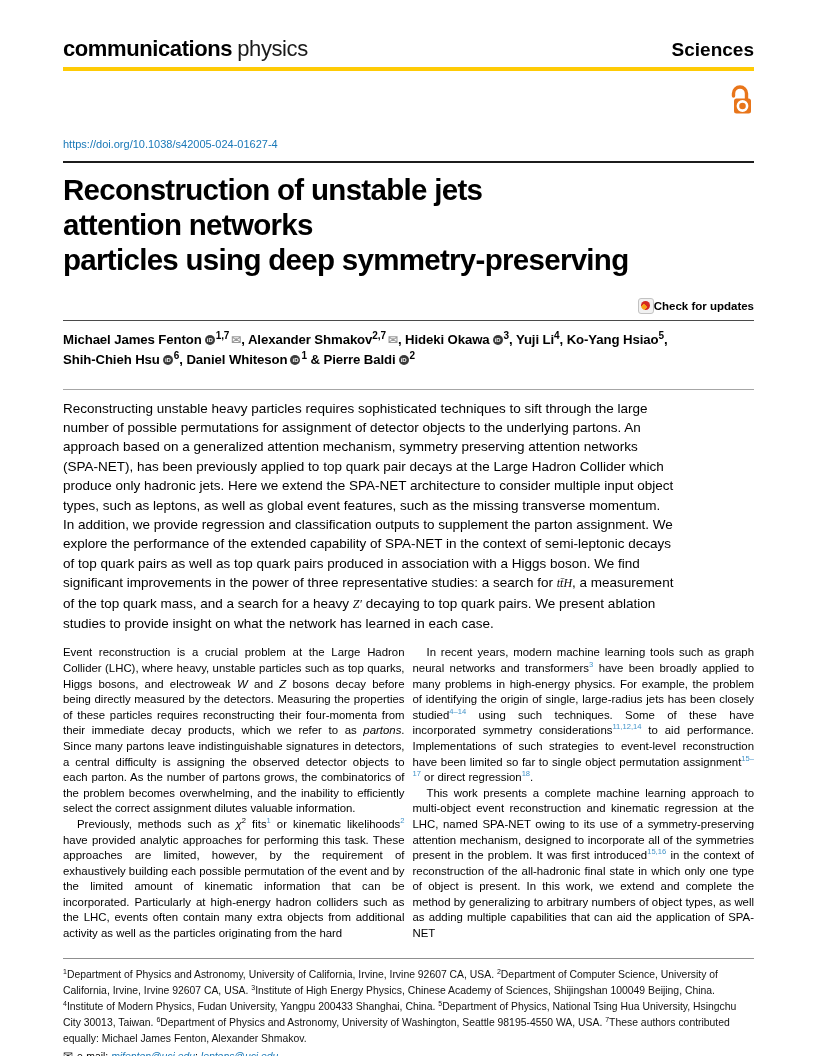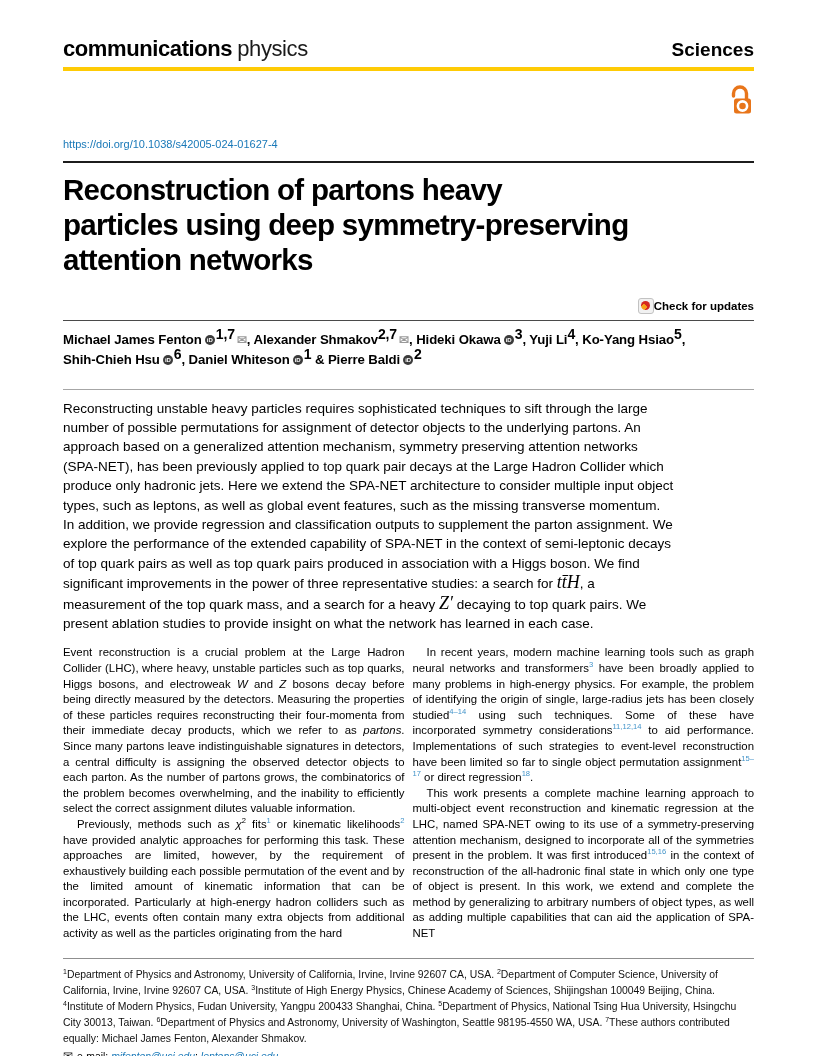--- a/index.html
+++ b/index.html
@@ -23,25 +23,25 @@
   
   .title { margin-top:9px; font-size:29.5px; line-height:35px; font-weight:700; letter-spacing:-0.7px; }
   .title span { display:block; }
   .check-row { display:flex; justify-content:flex-end; align-items:center; margin-top:21px; font-size:11.5px; font-weight:600; }
   .check-icon { width:14px; height:14px; border:1px solid #c2c2c2; border-radius:3px; background:#f1f1f1; position:relative; flex:0 0 auto; }
   .check-icon::after { content:''; position:absolute; inset:2.5px; border-radius:50%;
     background: radial-gradient(circle at 32% 68%, #f7a11a 0 31%, #d5281f 32%); }
   .rule-mid { height:1px; background:#4a4a4a; margin-top:6px; }
   
   .authors { margin-top:9px; font-size:13.2px; font-weight:700; line-height:19px; letter-spacing:-0.1px; }
-  .authors sup { font-size:14px; line-height:0; }
+  .authors sup { font-size:10px; line-height:0; }
   .rule-light { height:1px; background:#a6a6a6; margin-top:20px; }
   
   .abstract { margin-top:9px; width:612px; font-size:13.5px; line-height:19.4px; color:#000; }
-  .abstract i { font-family:"Liberation Serif", serif; font-size:18px; }
+  .abstract i { font-family:"Liberation Serif", serif; font-size:12px; }
   
   .body-cols { display:flex; gap:8px; margin-top:12px; font-family:Liberation Sans, sans-serif;
     font-size:11.4px; line-height:15.6px; text-align:justify; color:#000;justify-content:flex-end; }
   .col { width:354px; }
   .body-p { margin:0; }
   .body-p.indent { text-indent:14px; }
   sup { line-height:0; }
   .body-cols sup { font-size:7.6px; }
   .blue { color:#4293c9; }
   .emails .blue, .doi-row .blue { color:#1878b8;font-style:italic; }
@@ -85,23 +85,23 @@
     </svg>
   </div>
 
   <div class="doi-row">
     <a href="#">https://doi.org/10.1038/s42005-024-01627-4</a>
   </div>
 
   <div class="rule-dark"></div>
 
   <h1 class="title">
-    <span>Reconstruction of partons heavy</span>
+    <span>Reconstruction of unstable jets</span>
+    <span>attention networks</span>
     <span>particles using deep symmetry-preserving</span>
-    <span>attention networks</span>
   </h1>
 
   <div class="check-row">
     <span class="check-icon"></span>
     <span>Check for updates</span>
   </div>
 
   <div class="rule-mid"></div>
 
   <div class="authors"><span>Michael James Fenton</span><span class="ic-orcid">iD</span><sup>1,7</sup><span class="ic-email">✉</span><span>, Alexander Shmakov</span><sup>2,7</sup><span class="ic-email">✉</span><span>, Hideki Okawa</span><span class="ic-orcid">iD</span><sup>3</sup><span>, Yuji Li</span><sup>4</sup><span>, Ko-Yang Hsiao</span><sup>5</sup><span>,</span><br><span>Shih-Chieh Hsu</span><span class="ic-orcid">iD</span><sup>6</sup><span>, Daniel Whiteson</span><span class="ic-orcid">iD</span><sup>1</sup><span> &amp; Pierre Baldi</span><span class="ic-orcid">iD</span><sup>2</sup></div>

